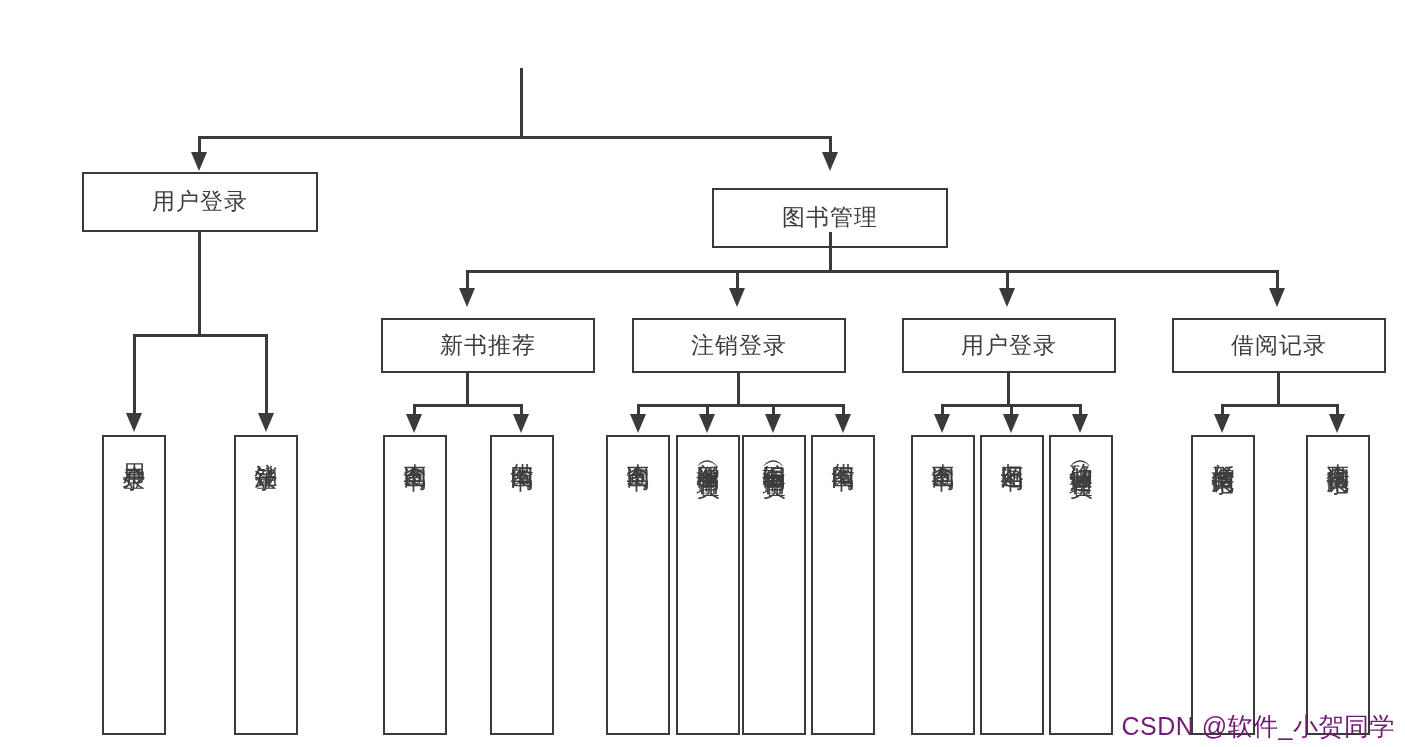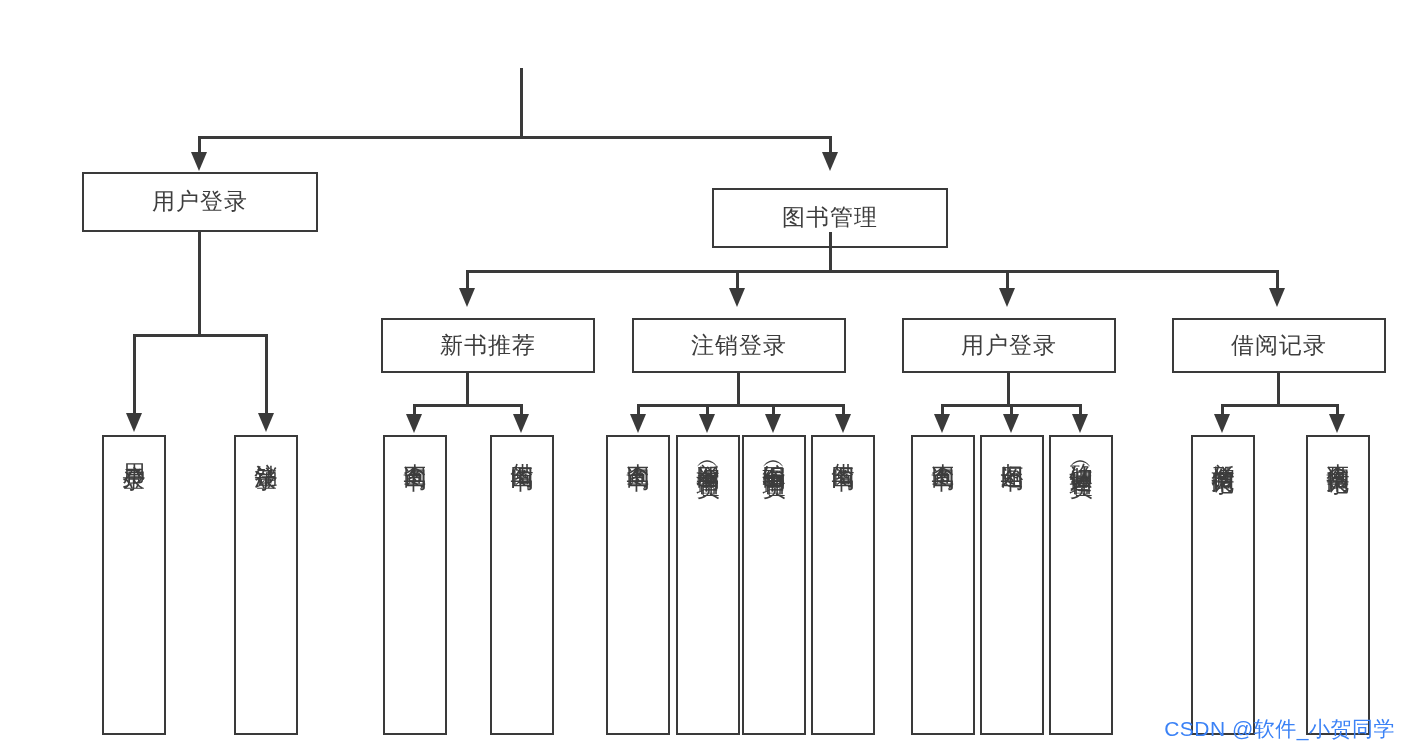--- a/index.html
+++ b/index.html
@@ -64,22 +64,22 @@
     border-left: 8px solid transparent;
     border-right: 8px solid transparent;
     border-top: 19px solid #3a3a3a;
   }
 
   
   #watermark {
     position: absolute;
     right: 10px;
     bottom: 4px;
-    font-size: 21px;
-    color: #3b82f6;
+    font-size: 25px;
+    color: #701a75;
     letter-spacing: 0.5px;
     white-space: nowrap;
     pointer-events: none;
   }
 </style>
 </head>
 <body>
 
 <div id="canvas">
 

